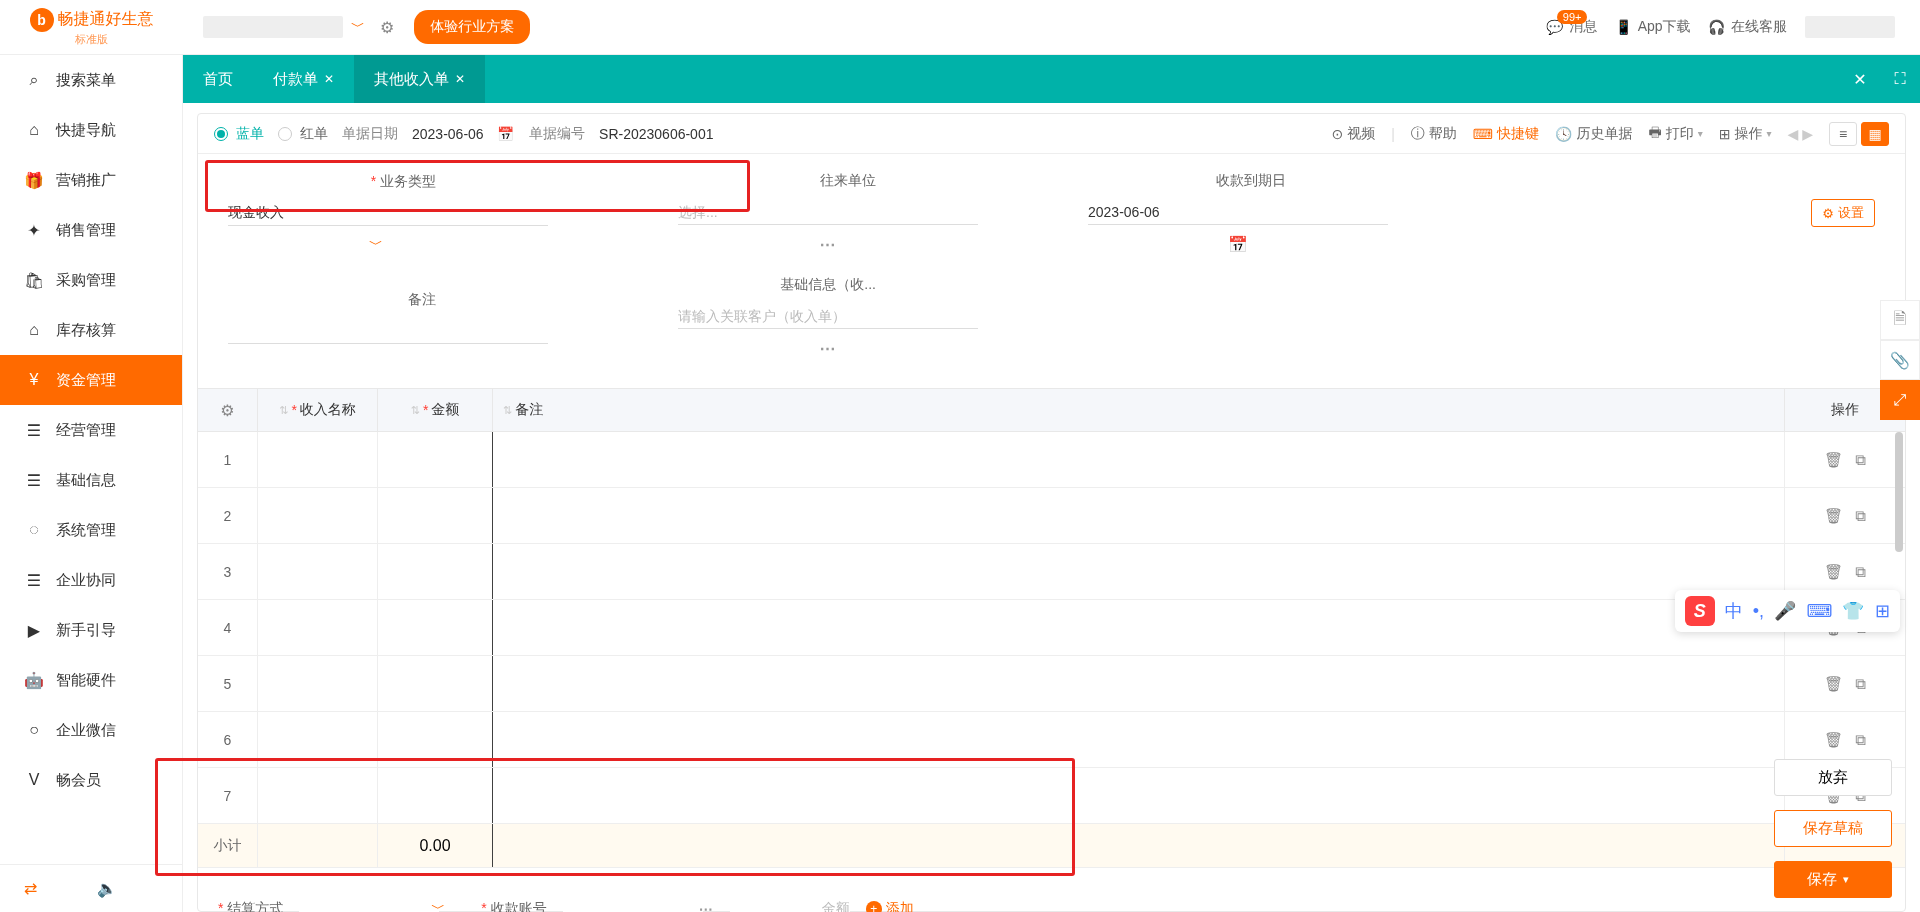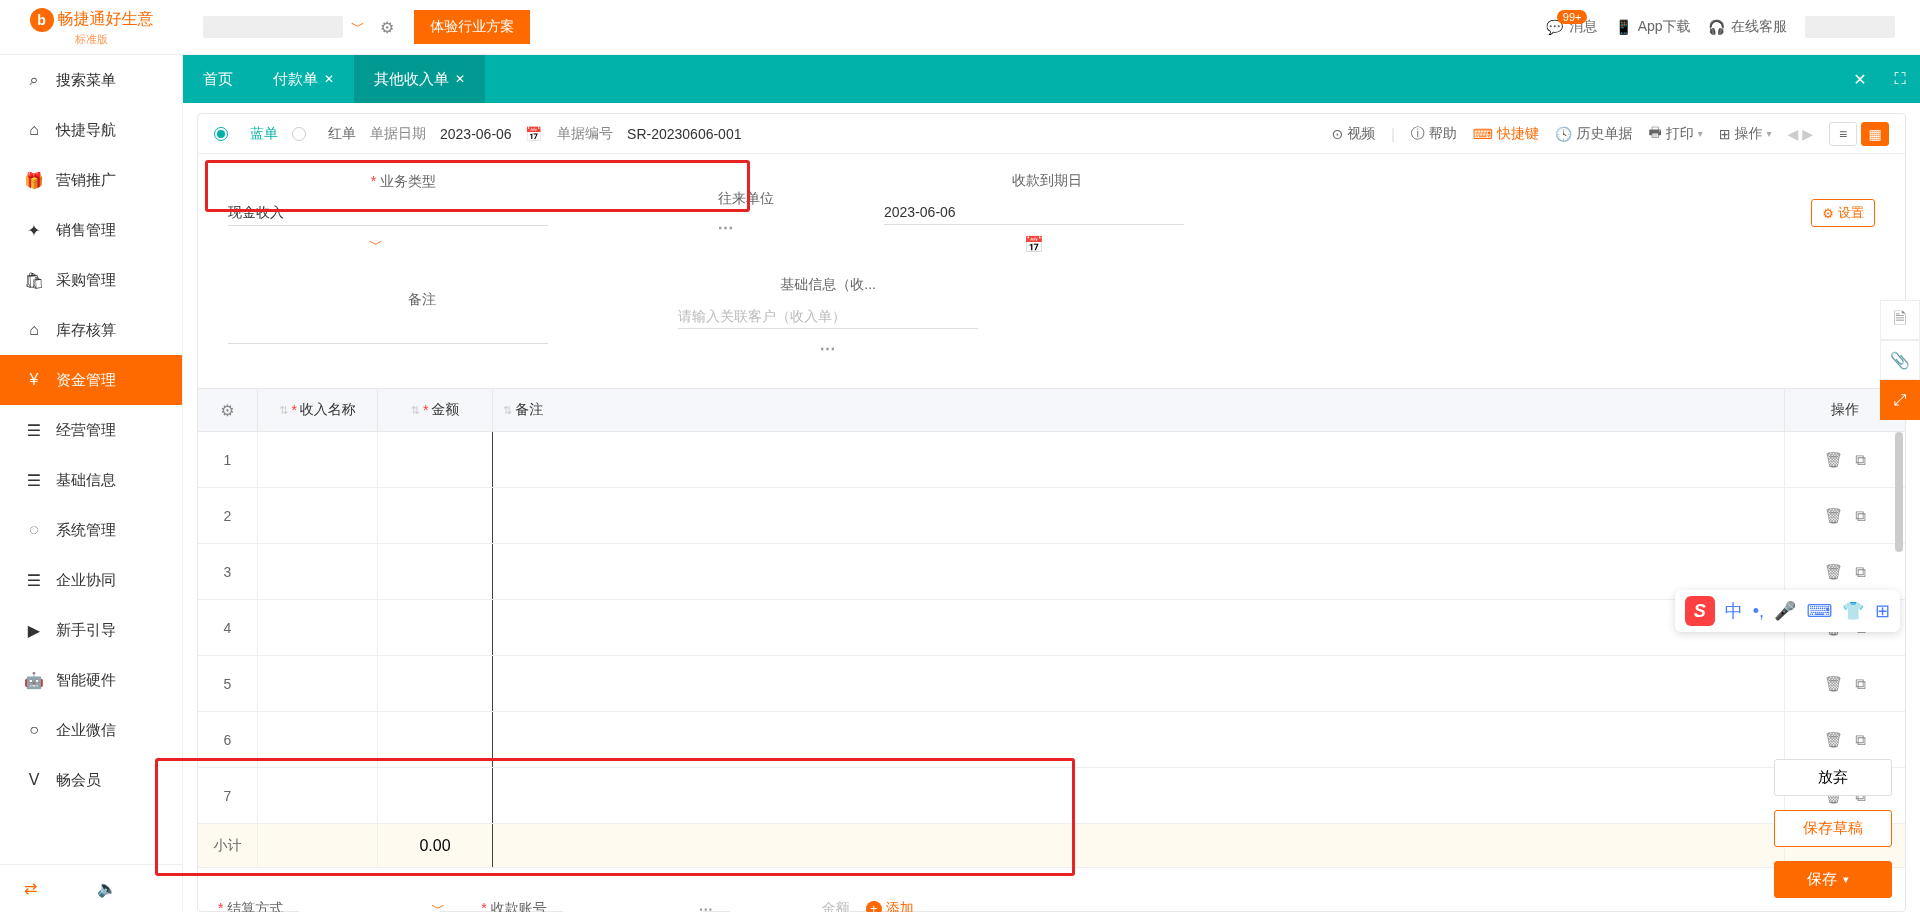--- a/index.html
+++ b/index.html
@@ -8,21 +8,21 @@
 
 .top-header{position:absolute;top:0;left:0;right:0;height:55px;background:#fff;border-bottom:1px solid #eee;display:flex;align-items:center;z-index:10;}
 .logo-area{width:183px;height:55px;display:flex;flex-direction:column;align-items:center;justify-content:center;}
 .logo-text{color:#ff6a00;font-size:16px;font-weight:500;display:flex;align-items:center;gap:4px;}
 .logo-icon{width:24px;height:24px;background:#ff6a00;border-radius:50%;display:flex;align-items:center;justify-content:center;color:#fff;font-weight:bold;font-size:14px;}
 .logo-sub{color:#ff9955;font-size:11px;}
 .company-area{display:flex;align-items:center;gap:8px;margin-left:20px;}
 .company-box{background:#eee;width:140px;height:22px;border-radius:2px;}
 .chevron-down{color:#ff6a00;font-size:14px;}
 .gear-btn{margin-left:15px;color:#888;cursor:pointer;}
-.experience-btn{margin-left:20px;background:#ff6a00;color:#fff;border:none;padding:8px 16px;border-radius:0;font-size:14px;cursor:pointer;}
+.experience-btn{margin-left:20px;background:#ff6a00;color:#fff;border:none;padding:8px 16px;border-radius:14px;font-size:14px;cursor:pointer;}
 .header-right{margin-left:auto;display:flex;align-items:center;gap:18px;padding-right:25px;}
 .hr-item{display:flex;align-items:center;gap:5px;color:#666;font-size:14px;cursor:pointer;position:relative;}
 .badge{position:absolute;top:-8px;left:10px;background:#ff6a00;color:#fff;font-size:11px;padding:1px 6px;border-radius:10px;}
 .avatar-box{background:#eee;width:90px;height:22px;border-radius:2px;}
 
 
 .sidebar{position:absolute;top:55px;left:0;width:183px;bottom:0;background:#fff;border-right:1px solid #eee;display:flex;flex-direction:column;}
 .side-item{display:flex;align-items:center;gap:12px;padding:0 24px;height:50px;color:#333;font-size:15px;cursor:pointer;}
 .side-item.active{background:#ff6a00;color:#fff;}
 .side-icon{width:20px;text-align:center;font-size:16px;}
@@ -37,21 +37,21 @@
 .tab-end{margin-left:auto;display:flex;}
 .tab-end-btn{width:40px;height:48px;display:flex;align-items:center;justify-content:center;color:#fff;cursor:pointer;}
 
 
 .main{position:absolute;top:103px;left:183px;right:0;bottom:0;background:#fff;padding:10px 14px 0 14px;}
 .card{background:#fff;border:1px solid #e8e8e8;border-radius:4px;height:100%;}
 
 
 .doc-bar{height:40px;display:flex;align-items:center;border-bottom:1px solid #eee;padding:0 16px;gap:14px;font-size:14px;color:#666;}
 .radio-grp{display:flex;align-items:center;gap:14px;}
-.radio{display:flex;align-items:center;gap:22px;cursor:pointer;text-align:right;}
+.radio{display:flex;align-items:center;gap:8px;cursor:pointer;text-align:right;}
 .radio-dot{width:14px;height:14px;border:1px solid #ccc;border-radius:50%;display:inline-block;position:relative;}
 .radio.sel .radio-dot{border-color:#00b2a9;}
 .radio.sel .radio-dot::after{content:"";width:8px;height:8px;background:#00b2a9;border-radius:50%;position:absolute;top:2px;left:2px;}
 .radio.sel{color:#00b2a9;}
 .doc-bar .lbl{color:#888;}
 .doc-bar .val{color:#333;}
 .cal-icon{color:#ff6a00;}
 .doc-actions{margin-left:auto;display:flex;align-items:center;gap:16px;color:#666;}
 .da{display:flex;align-items:center;gap:4px;cursor:pointer;}
 .da-orange{color:#ff6a00;}
@@ -305,20 +305,21 @@
 
   <div class="form-rows">
     <div class="frow">
       <div class="fcell" style="position:relative">
         <span class="flbl req">业务类型</span>
         <input class="finput wide" value="现金收入" style="">
         <span class="chevron-down" style="margin-left:-24px">﹀</span>
       </div>
       <div class="fcell" style="margin-left:100px">
         <span class="flbl">往来单位</span>
+        <input class="finput med" placeholder="选择..." style="">
         <span class="dots">⋯</span>
       </div>
       <div class="fcell" style="margin-left:80px">
         <span class="flbl">收款到期日</span>
         <input class="finput med" value="2023-06-06" style="">
         <span class="cal-icon">📅</span>
       </div>
       <button class="settings-btn" style="margin-left:auto">
             <span>⚙</span>
             <span>设置</span>

